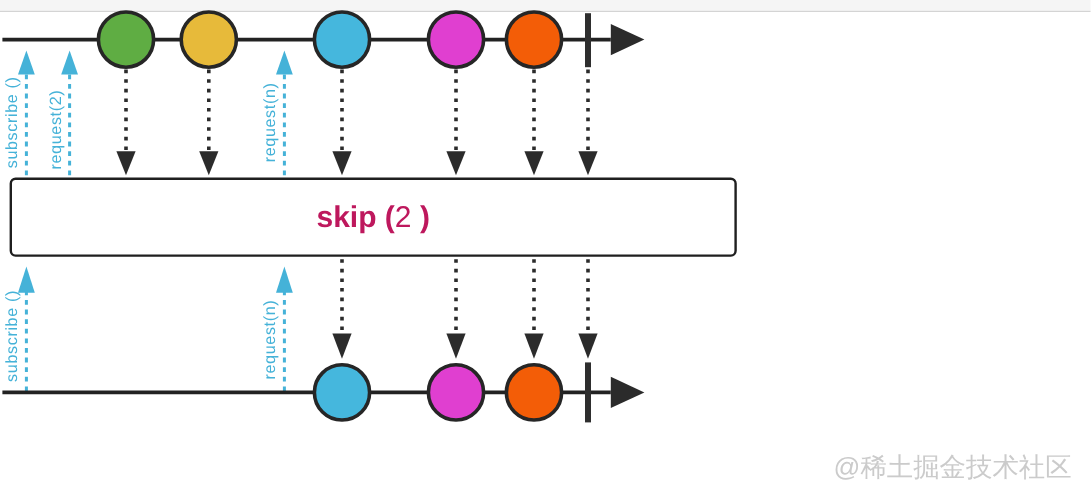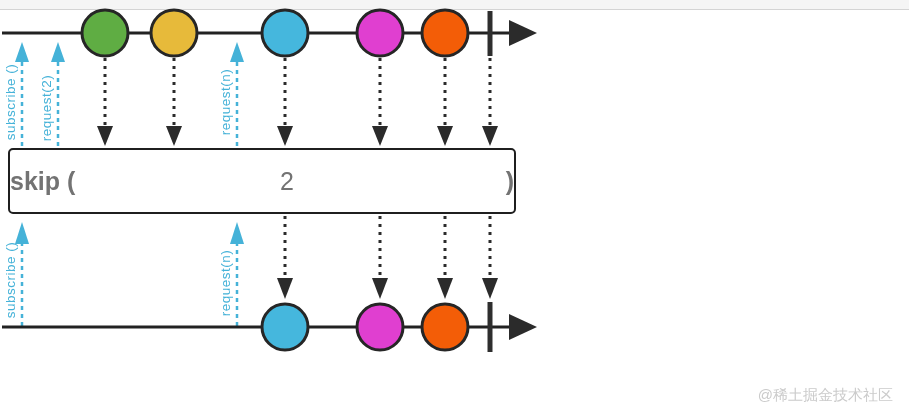--- a/index.html
+++ b/index.html
@@ -14,29 +14,29 @@
   svg{position:absolute;left:0;top:0;}
   .tl{stroke:#222;stroke-width:3;}
   .cbar{stroke:#2e2e2e;stroke-width:5;}
   .dk{stroke:#2b2b2b;stroke-width:3;stroke-dasharray:3 5;fill:none;}
   .cy{stroke:#45b2d8;stroke-width:2.5;stroke-dasharray:4 4;fill:none;}
   .marble{stroke:#262626;stroke-width:3;}
   .ah{fill:#2b2b2b;}
   .cyah{fill:#45b2d8;}
   text.sig{fill:#45b2d8;font-size:13.5px;letter-spacing:.5px;font-weight:300;}
   .op-box{
-    position:absolute;left:8px;top:148px;width:508px;height:66px;
+    position:absolute;left:8px;top:148px;width:606px;height:66px;
     background:#fff;border:2.5px solid #1f1f1f;border-radius:5px;
-    box-sizing:border-box;display:flex;align-items:center;justify-content:space-between;
-    font-size:25px;color:#737373;
+    box-sizing:border-box;display:flex;align-items:center;justify-content:center;
+    font-size:25px;color:#be185d;
   }
   .op-box span{white-space:pre;}
   .op-bold{font-weight:bold;}
   .watermark{
-    position:absolute;right:16px;bottom:10px;color:#cbcbcb;font-size:15px;
+    position:absolute;right:16px;bottom:10px;color:#cbcbcb;font-size:22px;
   }
 </style>
 </head>
 <body>
 
 <div class="stage">
   <div class="top-strip"></div>
 
   <svg width="909" height="415" viewBox="0 0 909 415">
 

